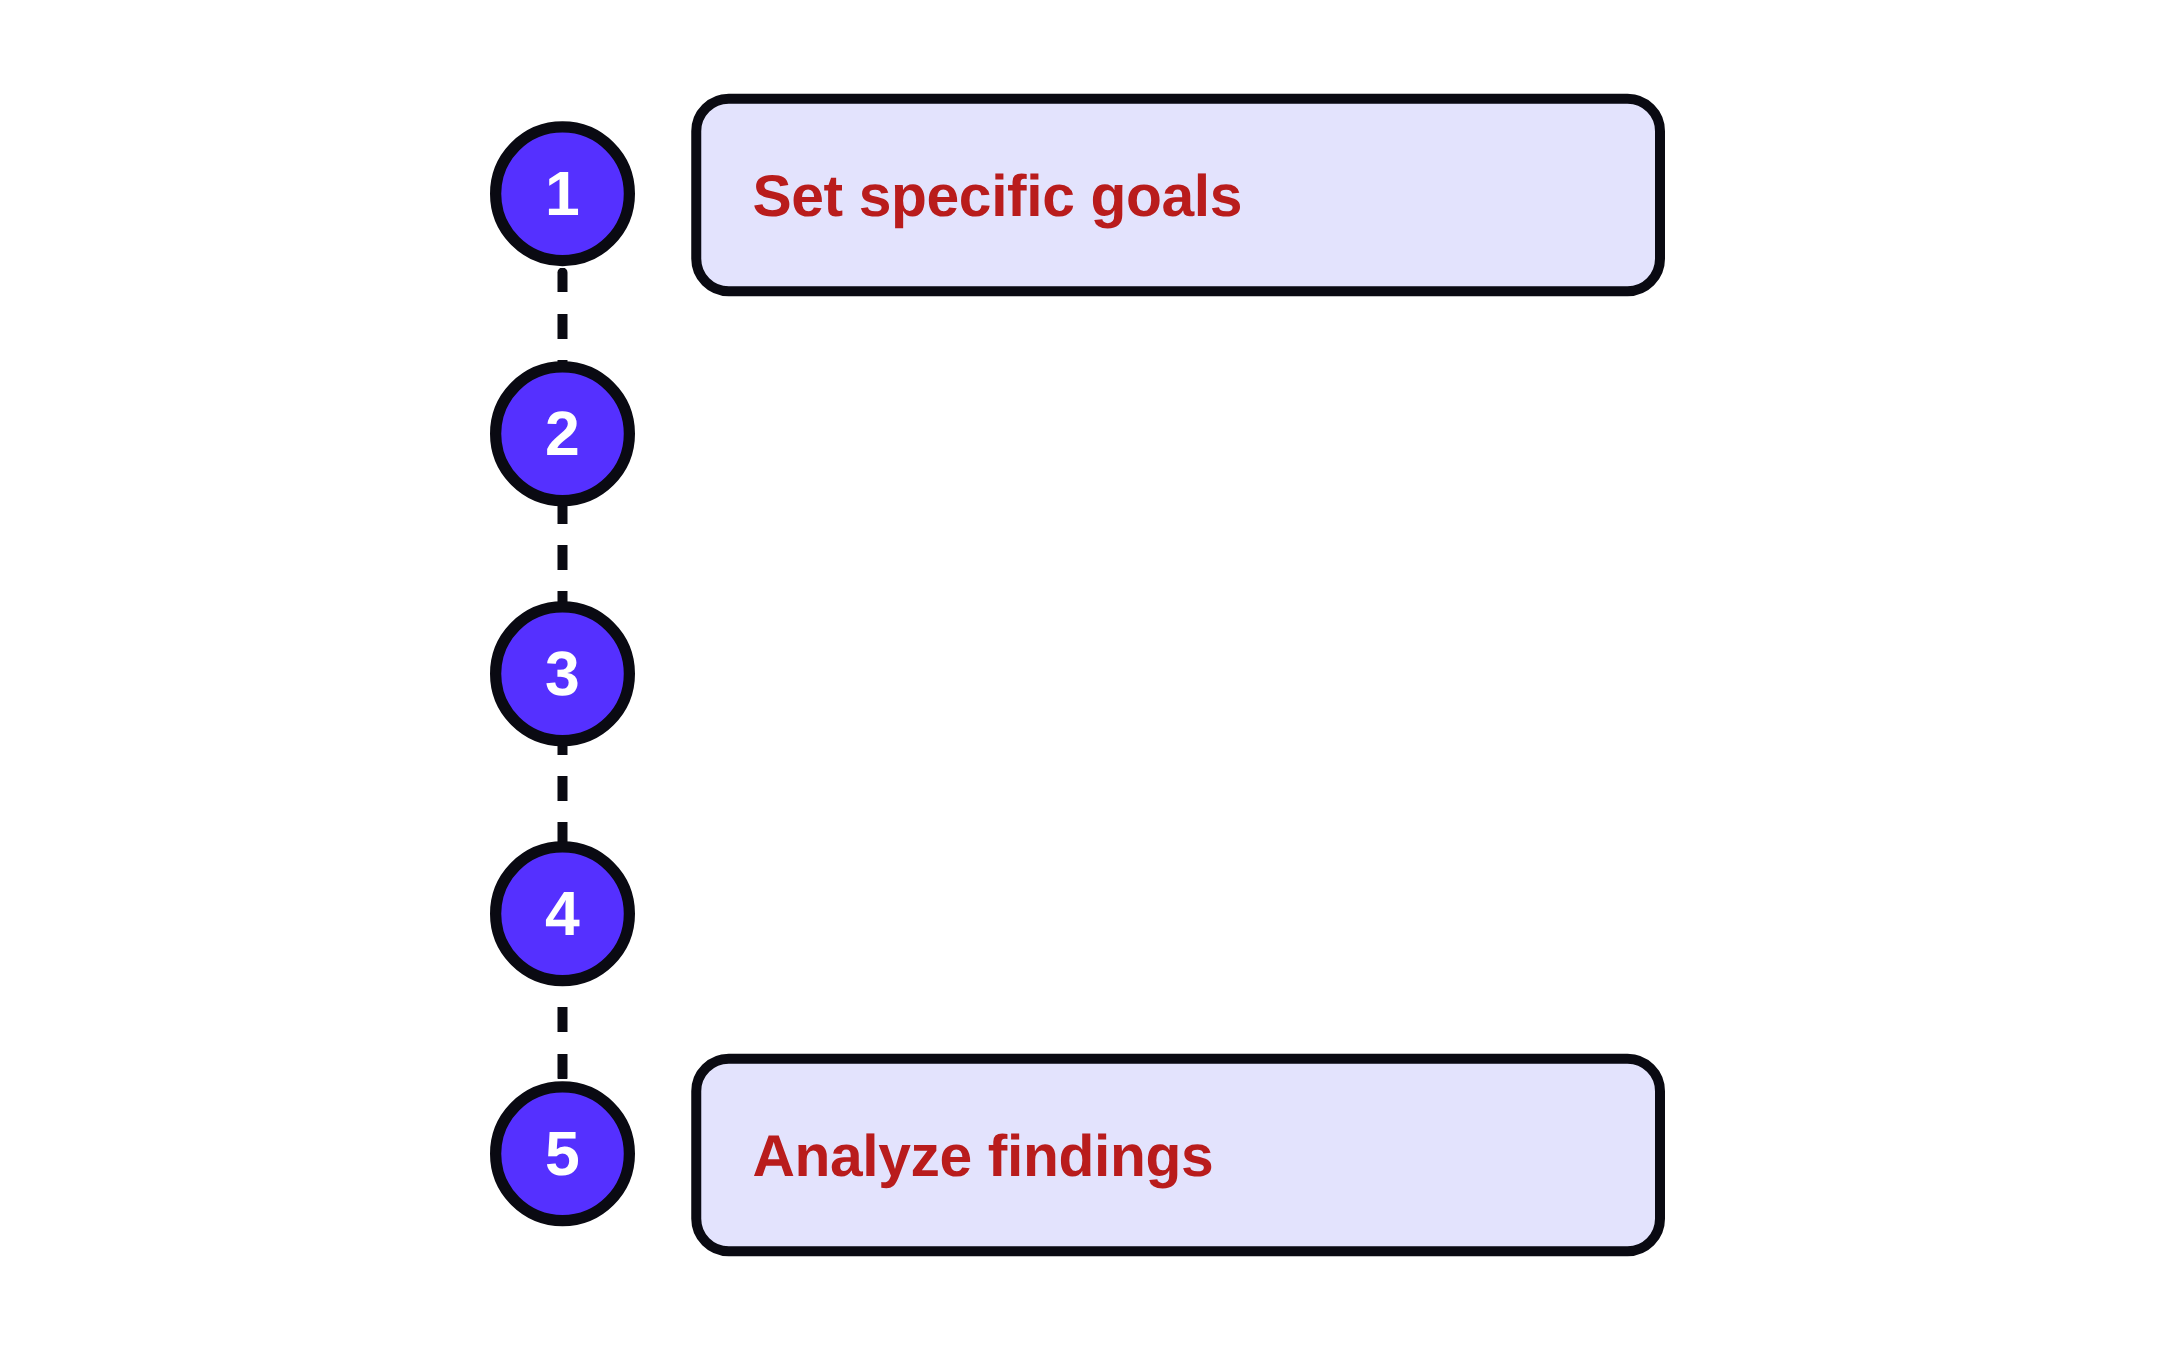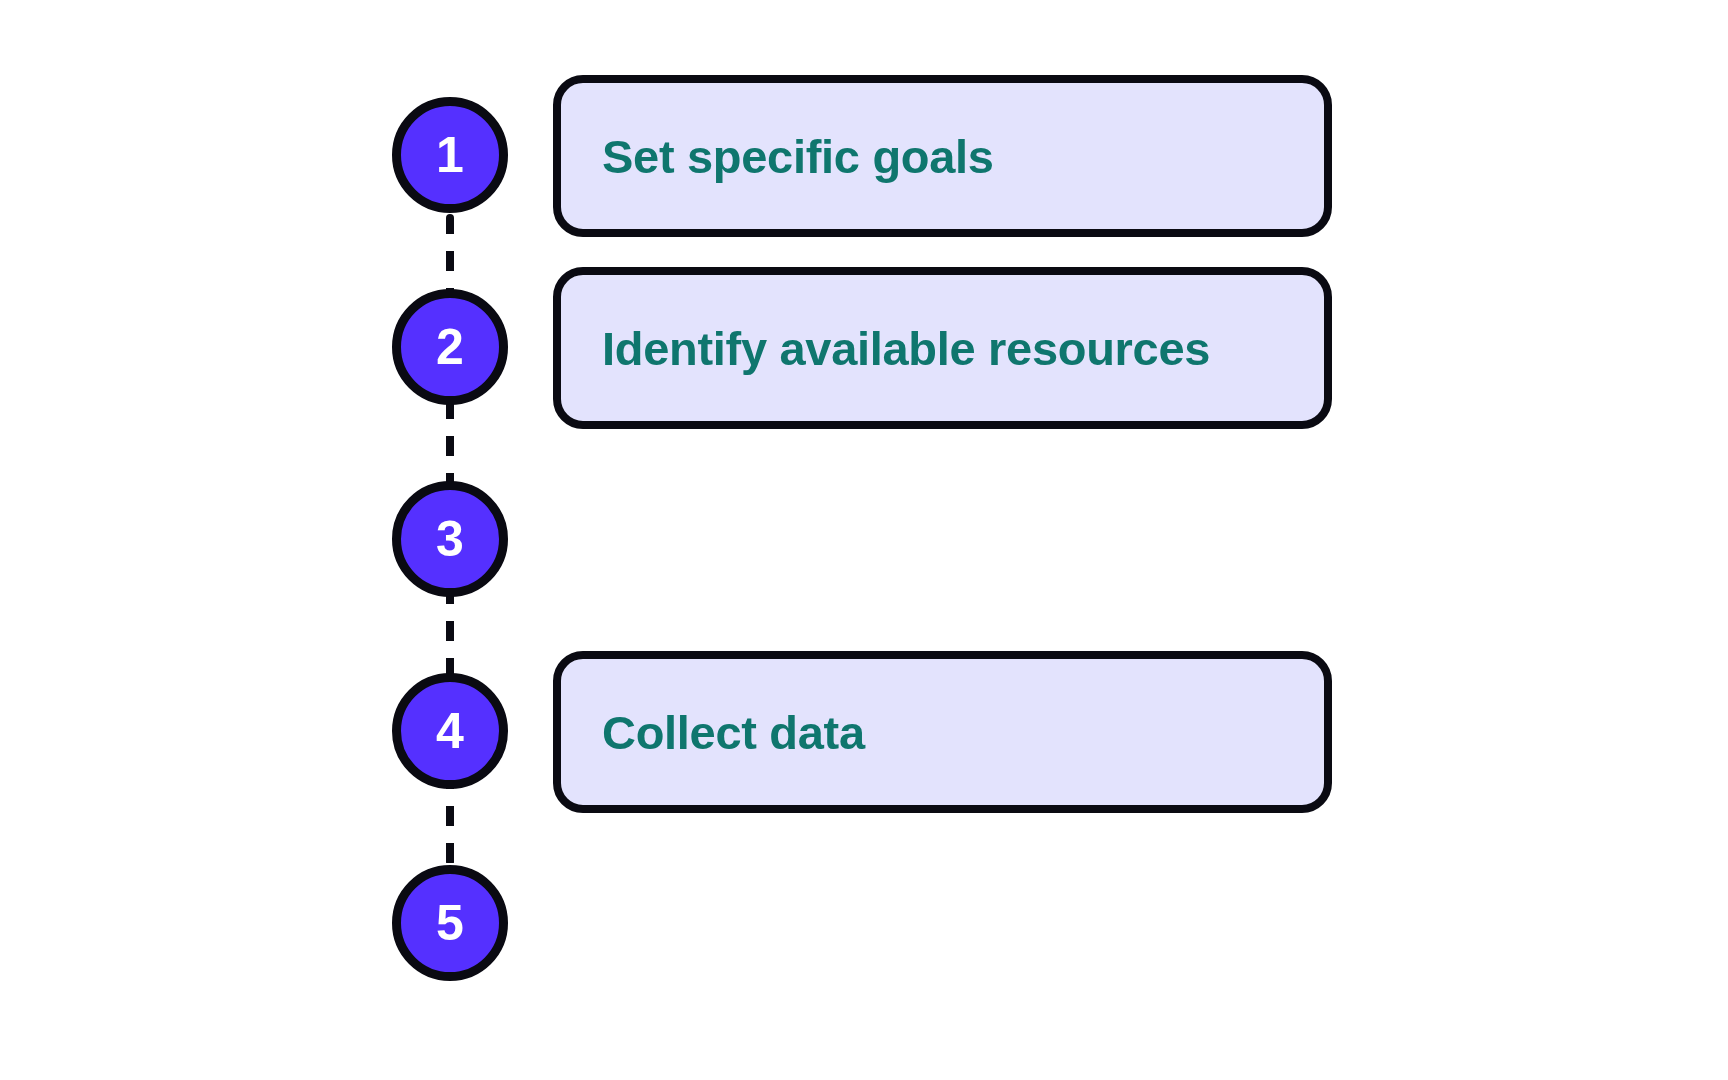--- a/index.html
+++ b/index.html
@@ -67,21 +67,21 @@
     background: #e3e3fd;
     display: flex;
     align-items: center;
     padding-left: 41px;
     box-sizing: content-box;
     width: 722px;
   }
   .label {
     font-size: 47px;
     font-weight: 700;
-    color: #0f766e;
+    color: #b91c1c;
     letter-spacing: -0.3px;
     white-space: nowrap;
   }
 </style>
 </head>
 <body>
 
 <div class="stage">
   <div class="connector"></div>
 
@@ -91,38 +91,35 @@
     </div>
     <div class="box">
       <span class="label">Set specific goals</span>
     </div>
   </div>
 
   <div class="step" style="top:267px;">
     <div class="badge" style="top:22px;">
       <span>2</span>
     </div>
-    <div class="box">
-      <span class="label">Identify available resources</span>
-    </div>
   </div>
 
   <div class="step" style="top:459px;">
     <div class="badge" style="top:22px;">
       <span>3</span>
     </div>
   </div>
 
   <div class="step" style="top:651px;">
     <div class="badge" style="top:22px;">
       <span>4</span>
     </div>
-    <div class="box">
-      <span class="label">Collect data</span>
-    </div>
   </div>
 
   <div class="step" style="top:843px;">
     <div class="badge" style="top:22px;">
       <span>5</span>
     </div>
+    <div class="box">
+      <span class="label">Analyze findings</span>
+    </div>
   </div>
 </div>
 
 </body></html>

